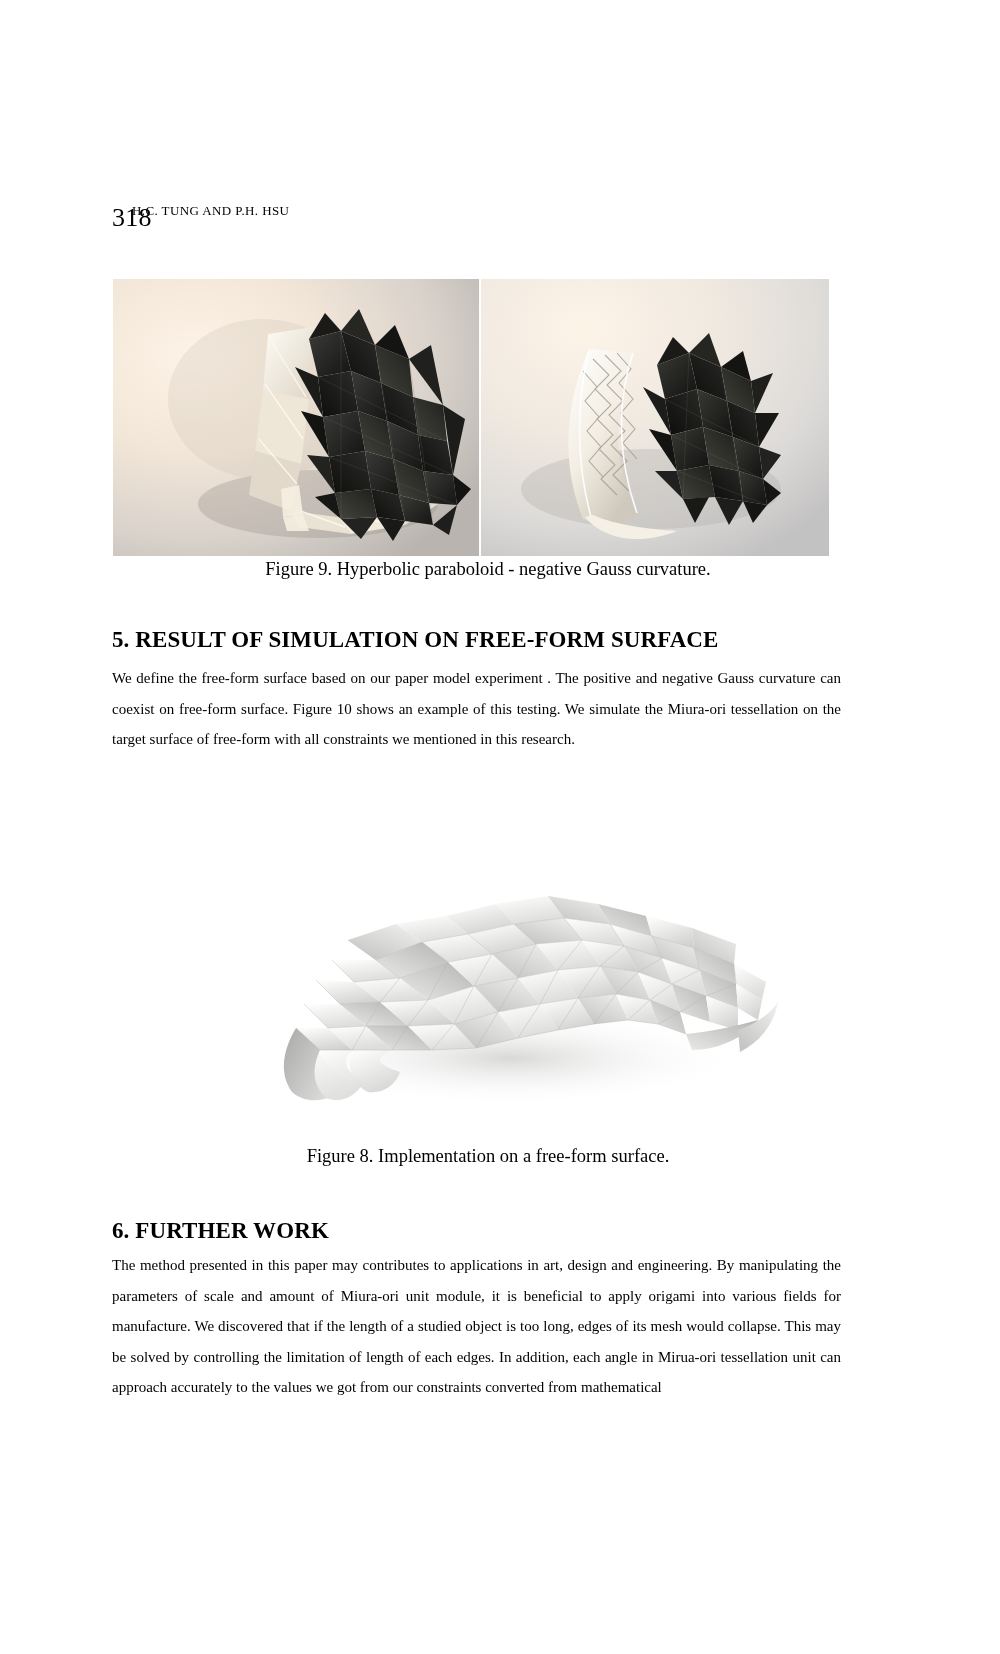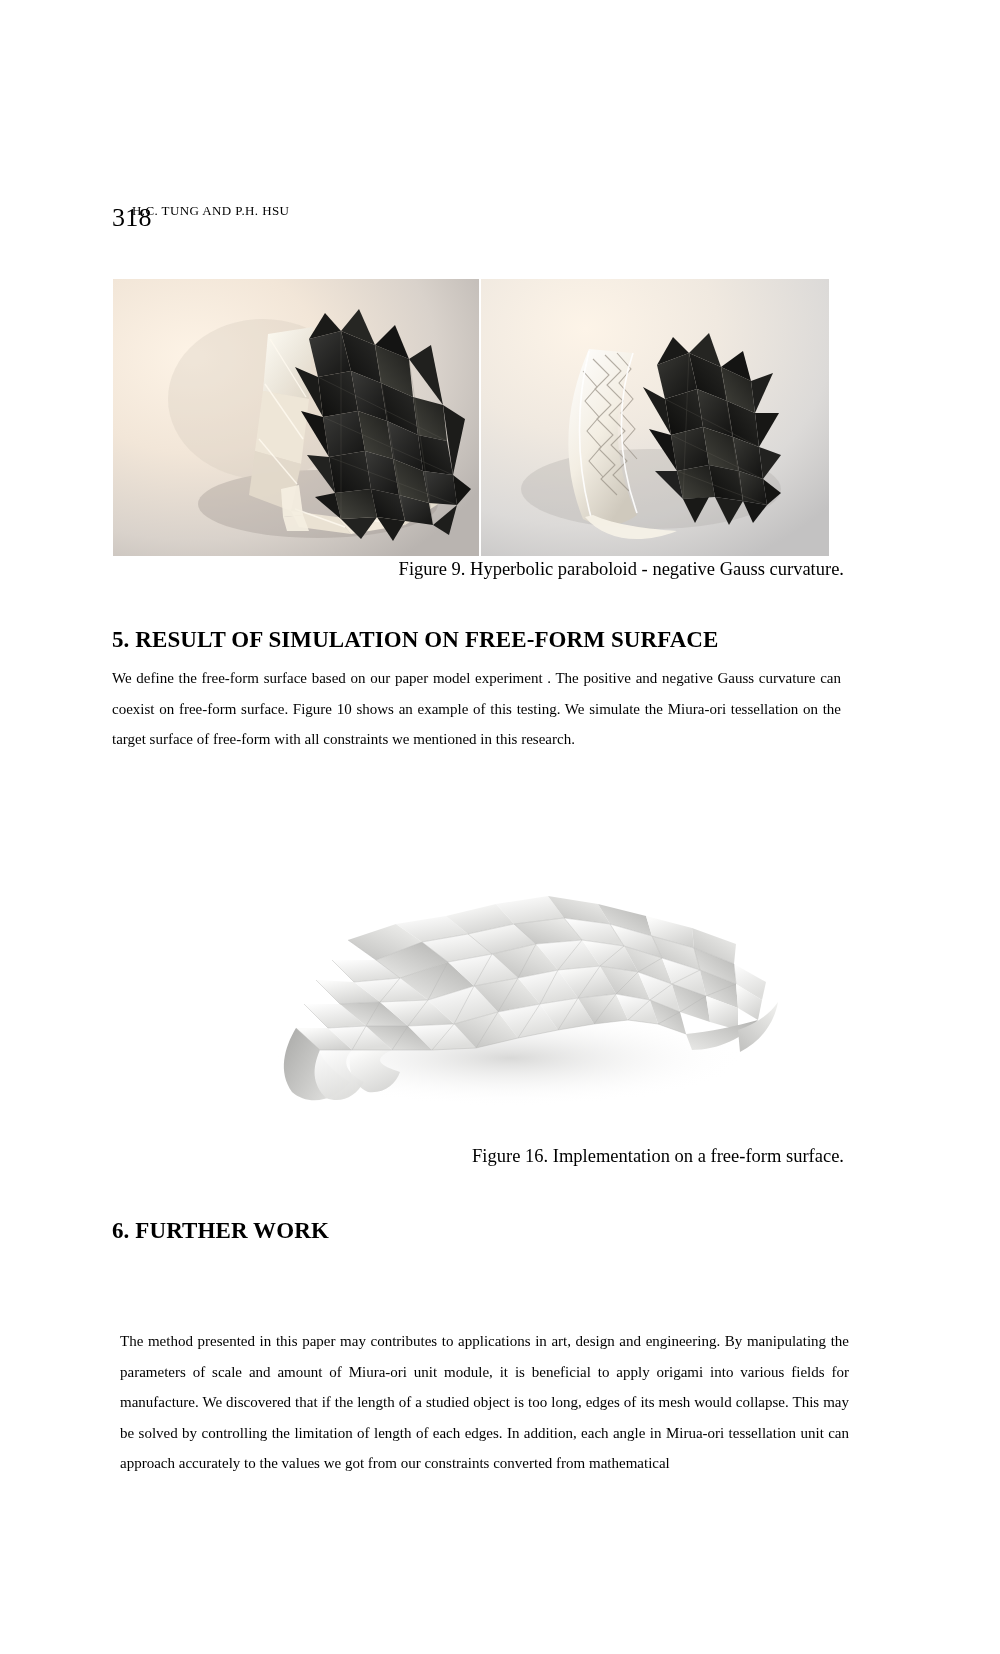--- a/index.html
+++ b/index.html
@@ -64,22 +64,22 @@
     position: relative;
     height: 277px;
     overflow: hidden;
   }
   .fig9-left  { width: 366px; }
   .fig9-right { width: 348px; }
 
   .caption {
     position: absolute;
     width: 728px;
-    left: 116px;
-    text-align: right;
+    left: 124px;
+    text-align: center;
     font-size: 18.5px;
   }
   .cap9  { top: 559px; }
   .cap10 { top: 1146px; }
 
   
   .heading {
     position: absolute;
     left: 112px;
     font-weight: bold;
@@ -92,21 +92,21 @@
   .body-par {
     position: absolute;
     left: 112px;
     width: 729px;
     font-size: 15px;
     line-height: 30.5px;
     text-align: justify;
     text-justify: inter-word;
   }
   .par5  { top: 663px; }
-  .par6  { top: 1326px; margin-left: 8px; }
+  .par6  { top: 1250px; }
 
   
   .fig10-wrap {
     position: absolute;
     left: 200px;
     top: 820px;
     width: 600px;
     height: 300px;
   }
 </style>
@@ -428,18 +428,18 @@
         <path d="M534,144 L536,164 L506,176 L480,192 L458,204"></path>
         <path d="M148,120 L176,140 L222,122 L268,114 L314,104 L364,98 L410,104 L452,116 L494,128 L534,144"></path>
         <path d="M132,140 L154,162 L200,158 L248,142 L292,134 L336,124 L382,120 L424,126 L462,138 L500,150 L536,164"></path>
         <path d="M116,160 L140,184 L180,182 L228,180 L274,166 L318,158 L358,150 L400,146 L438,152 L472,164 L506,176"></path>
         <path d="M104,184 L128,208 L166,206 L208,206 L254,204 L298,192 L340,184 L378,178 L416,174 L450,180 L480,192"></path>
         <path d="M96,208 L120,230 L152,230 L192,230 L232,230 L276,228 L318,218 L358,210 L394,204 L428,200 L458,204 L486,214"></path>
       </g>
     </svg>
   </div>
 
-  <div class="caption cap10">Figure 16. Implementation on a free-form surface.</div>
+  <div class="caption cap10">Figure 8. Implementation on a free-form surface.</div>
 
   <div class="heading h6">6. FURTHER WORK</div>
   <div class="body-par par6">The method presented in this paper may contributes to applications in art, design and engineering.  By manipulating the parameters of scale and amount of Miura-ori unit module, it is beneficial to apply origami into various fields for manufacture.  We discovered that if the length of a studied object is too long, edges of its mesh would collapse.  This may be solved by controlling the limitation of length of each edges.  In addition, each angle in Mirua-ori tessellation unit can approach accurately to the values we got from our constraints converted from mathematical</div>
 
 </div>
 
 </body></html>

